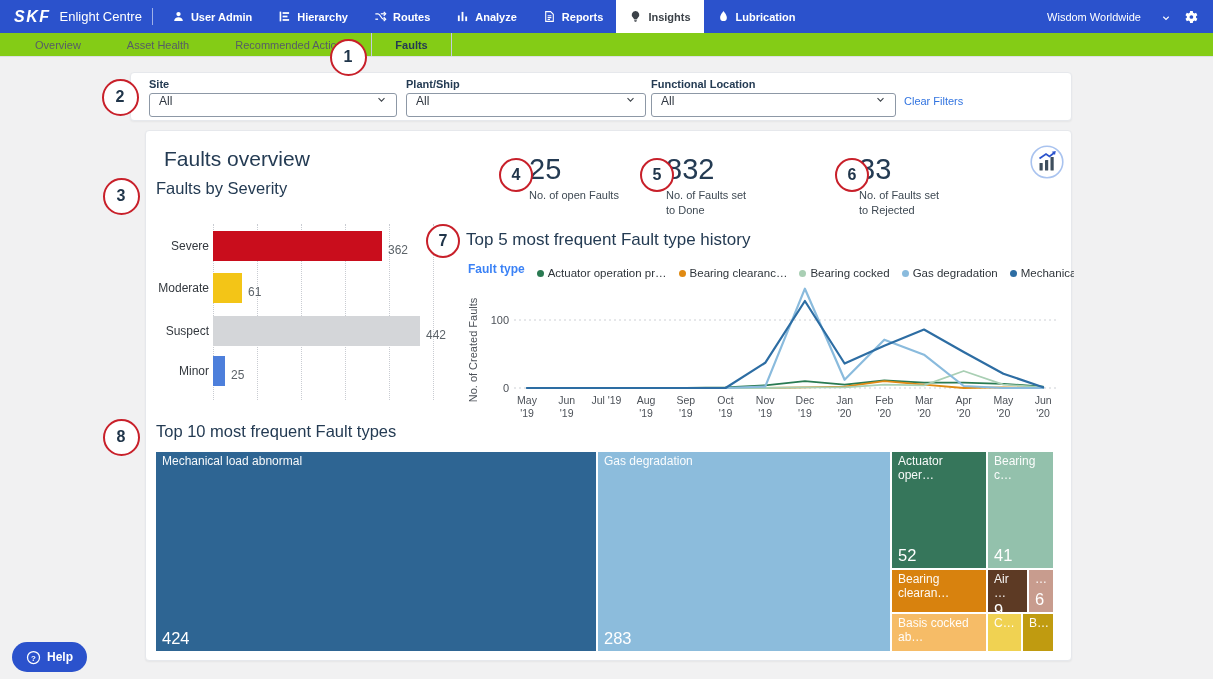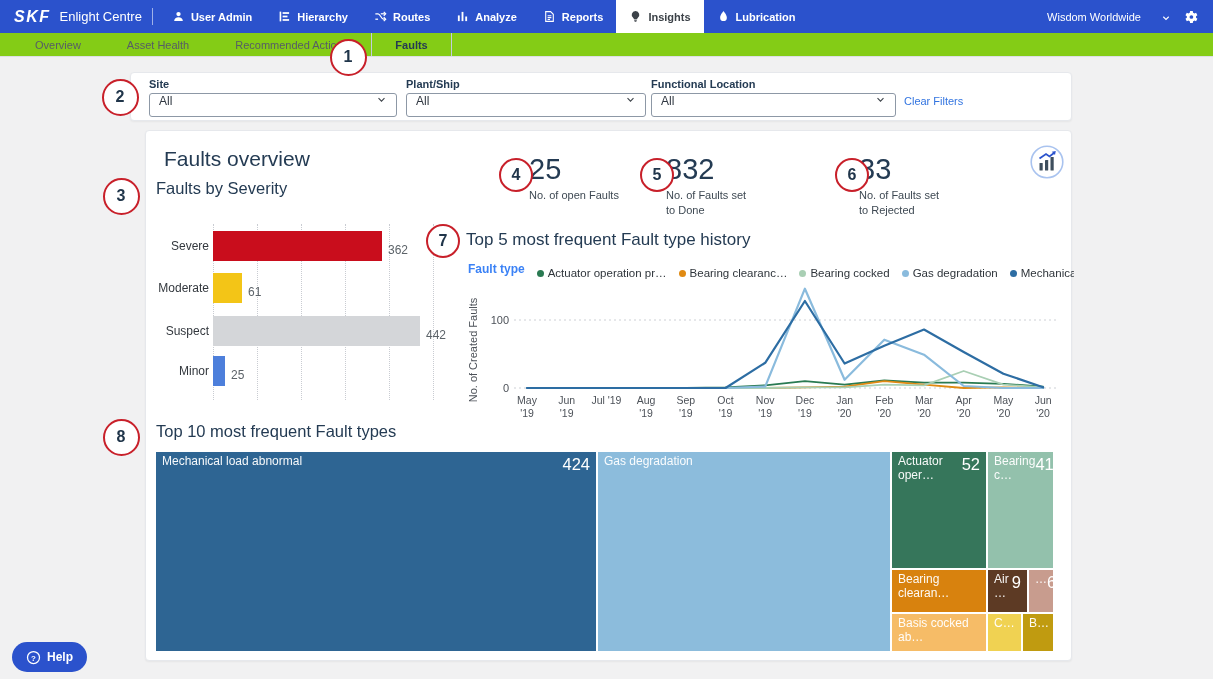--- a/index.html
+++ b/index.html
@@ -75,21 +75,21 @@
   .lg-it{display:inline-flex;align-items:center;cursor:pointer;margin-top:8px;}
   .dot{width:7px;height:7px;border-radius:50%;display:inline-block;margin-right:4px;flex:none;}
   #line-chart{position:absolute;left:318px;top:144px;width:604px;height:152px;}
   #line-chart svg{display:block;}
   .tick,.mon,.ylab{font-size:11px;fill:#4c5158;}
   .mon{font-size:10.5px;}
   .grid{stroke:#cdd0d5;stroke-dasharray:2 3;}
 
   
   .treemap{position:absolute;left:10px;top:321px;width:897px;height:199px;}
-  .cell{position:absolute;display:flex;flex-direction:row;justify-content:space-between;
+  .cell{position:absolute;display:flex;flex-direction:column;justify-content:space-between;
         overflow:hidden;padding:3px 6px;cursor:pointer;}
   .cl{font-size:12px;color:rgba(255,255,255,.96);line-height:1.15;}
   .cv{font-size:16.5px;color:#fff;}
 
   
   .ann{position:absolute;border:2.5px solid var(--red);border-radius:50%;background:#fff;
        display:flex;align-items:center;justify-content:center;z-index:60;}
   .ann span{font-weight:bold;color:#20354a;font-size:16px;}
 
   
@@ -350,20 +350,21 @@
       </div>
 
     <h2 class="h2" id="tree-title">Top 10 most frequent Fault types</h2>
     <div class="treemap" id="treemap">
         <div class="cell" style="left:0px;top:0px;width:440px;height:199px;background:#2e6593;">
     <span class="cl">Mechanical load abnormal</span>
     <span class="cv">424</span>
   </div>
         <div class="cell" style="left:442px;top:0px;width:292px;height:199px;background:#8cbcdc;">
     <span class="cl">Gas degradation</span>
+    <span class="cv">283</span>
   </div>
         <div class="cell" style="left:736px;top:0px;width:94px;height:116px;background:#36765b;">
     <span class="cl">Actuator oper…</span>
     <span class="cv">52</span>
   </div>
         <div class="cell" style="left:832px;top:0px;width:65px;height:116px;background:#93c1ac;">
     <span class="cl">Bearing c…</span>
     <span class="cv">41</span>
   </div>
         <div class="cell" style="left:736px;top:118px;width:94px;height:42px;background:#d8820e;">

